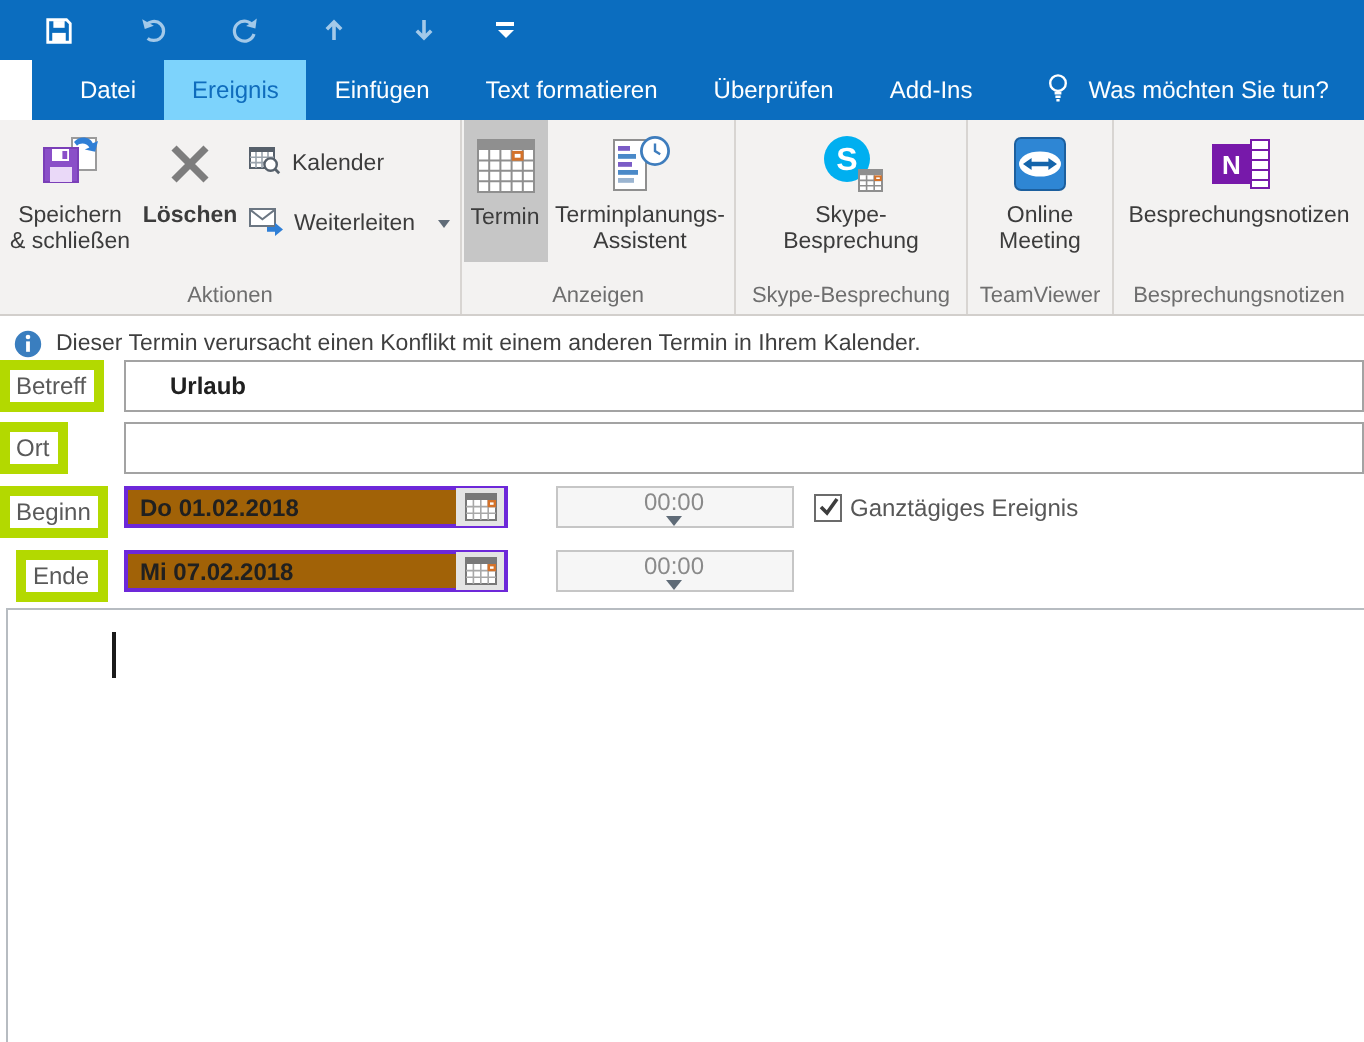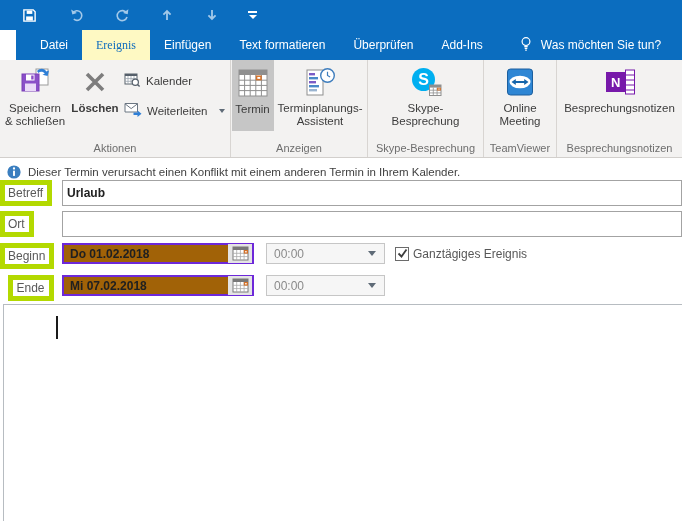--- a/index.html
+++ b/index.html
@@ -11,21 +11,21 @@
             display:flex;align-items:center;padding-left:20px;box-sizing:border-box;gap:14px;}
   .qat-btn{width:18px;height:18px;display:flex;align-items:center;justify-content:center;margin-right:13px;}
   .qat-customize{display:flex;flex-direction:column;align-items:center;gap:2px;}
   .qat-customize .bar{width:9px;height:2px;background:#fff;}
   .qat-customize .tri{width:0;height:0;border-left:4px solid transparent;border-right:4px solid transparent;border-top:4px solid #fff;}
 
   
   .tabrow{position:absolute;left:16px;top:30px;width:682px;height:30px;background:#0b6dbf;
           display:flex;align-items:stretch;padding-left:10px;box-sizing:border-box;}
   .tab{display:flex;align-items:center;padding:0 14px;font-size:12px;color:#fff;cursor:default;white-space:nowrap;}
-  .tab.selected{background:#fef9c3;color:#0f6cbd;font-family:Liberation Serif, serif;}
+  .tab.selected{background:#7dd3fc;color:#0f6cbd;}
   .tellme{display:flex;align-items:center;gap:8px;color:#fff;font-size:12px;margin-left:22px;white-space:nowrap;}
 
   
   .ribbon{position:absolute;left:0;top:60px;width:682px;height:97px;background:#f3f2f1;
           border-bottom:1px solid #d2cfcc;display:flex;box-sizing:content-box;}
   .rib-group{position:relative;height:97px;border-right:1px solid #d8d5d2;box-sizing:border-box;
              display:flex;align-items:flex-start;justify-content:center;}
   .group-label{position:absolute;left:0;right:0;bottom:3px;text-align:center;font-size:11px;color:#6e6e6e;white-space:nowrap;}
   .big-btn{display:flex;flex-direction:column;align-items:center;padding:5px 5px 0 5px;height:72px;box-sizing:border-box;}
   .big-btn .ic{height:34px;display:flex;align-items:center;justify-content:center;margin-bottom:3px;}
@@ -41,28 +41,28 @@
   .info-text{font-size:11.5px;color:#3f3f3f;text-align:center;}
 
   
   .form{position:absolute;left:0;top:174px;width:682px;}
   .frow{display:flex;align-items:flex-start;}
   .label-col{width:62px;flex:0 0 62px;}
   .hl-label{display:inline-block;background:#fff;border:5px solid #b3d900;color:#595959;
             font-size:12px;padding:2px 4px 2px 3px;line-height:12px;}
   .txt-input{border:1px solid #a3a3a3;background:#fff;height:26px;box-sizing:border-box;
              font-family:"Liberation Sans",sans-serif;font-size:12px;font-weight:700;color:#202020;
-             padding:0 4px;outline:none;}
+             padding:0 22px;outline:none;}
   .flex1{flex:1 1 auto;}
   .datefield{width:192px;height:21px;border:2px solid #6d28d9;background:#a16207;box-sizing:border-box;
              display:flex;align-items:center;justify-content:space-between;padding-left:6px;}
   .datefield .dtext{font-size:12px;font-weight:700;color:#202020;}
   .pickerbtn{width:24px;height:19px;background:#e4e4e4;display:flex;align-items:center;justify-content:center;}
   .combo{width:119px;height:21px;border:1px solid #c6c6c6;background:#f6f6f6;box-sizing:border-box;
-         display:flex;align-items:center;justify-content:space-between;padding:0 8px 0 7px;margin-left:12px;}
+         display:flex;align-items:center;justify-content:space-between;padding:0 8px 0 7px;margin-left:24px;flex-direction:column;}
   .combo .ctext{font-size:12px;color:#8a8a8a;}
   .combo-arrow{width:0;height:0;border-left:4px solid transparent;border-right:4px solid transparent;border-top:5px solid #5f6b77;}
   .allday{display:flex;align-items:center;gap:4px;margin-left:10px;height:21px;}
   .checkbox{width:14px;height:14px;background:#fff;border:1px solid #6b6b6b;box-sizing:border-box;
             display:flex;align-items:center;justify-content:center;}
   .allday-label{font-size:12px;color:#575757;}
 
   
   .bodyarea{position:absolute;left:3px;top:304px;width:680px;height:220px;background:#fff;
             border-top:1px solid #b7bcc1;border-left:1px solid #b7bcc1;}

